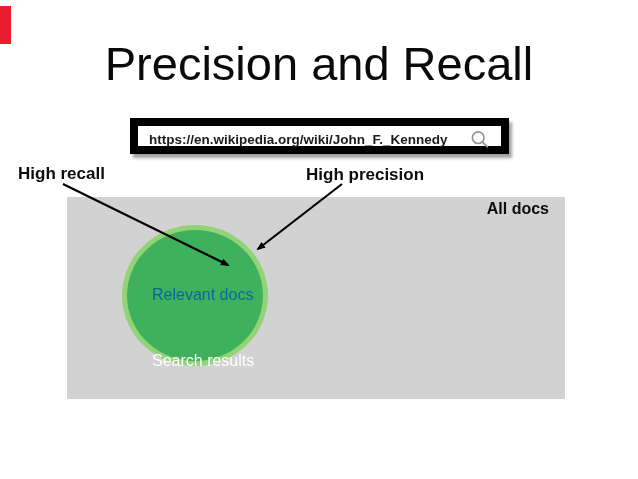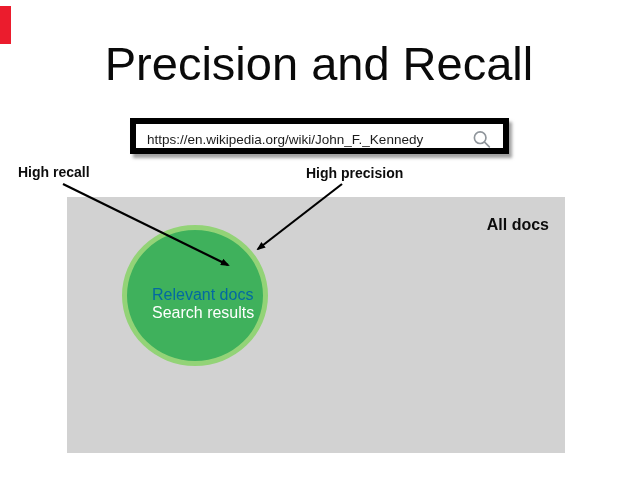--- a/index.html
+++ b/index.html
@@ -1,19 +1,19 @@
 <!DOCTYPE html>
 <html><head>
 <meta charset="utf-8">
 <style>
   html, body { margin: 0; padding: 0; background: #ffffff; }
   .slide {
     position: relative;
     width: 638px;
-    height: 479px;
+    height: 399px;
     background: #ffffff;
     overflow: hidden;
     font-family: "Liberation Sans", "DejaVu Sans", sans-serif;
   }
 
   
   .red-bar {
     position: absolute;
     left: 0; top: 6px;
     width: 11px; height: 38px;
@@ -33,81 +33,81 @@
     letter-spacing: 0;
     white-space: nowrap;
   }
 
   
   .search-bar {
     position: absolute;
     left: 130px; top: 118px;
     width: 379px; height: 36px;
     background: #ffffff;
-    border: 6px solid #000000;
+    border: 8px solid #000000;
     box-sizing: border-box;
     box-shadow: 3px 4px 3px rgba(130,130,130,0.75);
     display: flex;
     align-items: center;
     justify-content: space-between;
     padding: 7px 10px 0 11px;
+    font-weight: bold;
   }
   .search-bar .url {
     font-size: 13.5px;
     color: #1c1c1c;
     white-space: nowrap;
   }
   .search-bar svg { flex: 0 0 auto; }
 
   
   .lbl {
     position: absolute;
-    font-size: 14px;
+    font-size: 17px;
     font-weight: 700;
     color: #0c0c0c;
     white-space: nowrap;
   }
   .lbl.recall   { left: 18px;  top: 164px; }
   .lbl.precision{ left: 306px; top: 165px; }
 
   
   .all-docs {
     position: absolute;
     left: 67px; top: 197px;
     width: 498px; height: 256px;
     background: #D2D2D2;
   }
   .all-docs-lbl {
     position: absolute;
     top: 3px; right: 16px;
     font-size: 16px;
     font-weight: 700;
     color: #0c0c0c;
-    margin-top: 16px;
   }
 
   
   .circle {
     position: absolute;
     left: 122px; top: 225px;
     width: 146px; height: 141px;
     box-sizing: border-box;
     border-radius: 50%;
     background: #3FB15C;
     border: 5px solid #93D377;
   }
   .circle-text {
     position: absolute;
     left: 152px; top: 286px;
     font-size: 16px;
     line-height: 18px;
     white-space: nowrap;
   }
   .circle-text .relevant { color: #0369a1; }
-  .circle-text .results  { color: #ffffff; }
+  .circle-text .results  { color: #ffffff; margin-top: 48px; }
 
   
   .arrows {
     position: absolute;
     left: 0; top: 0;
     width: 638px; height: 479px;
     pointer-events: none;
   }
 </style>
 </head>

